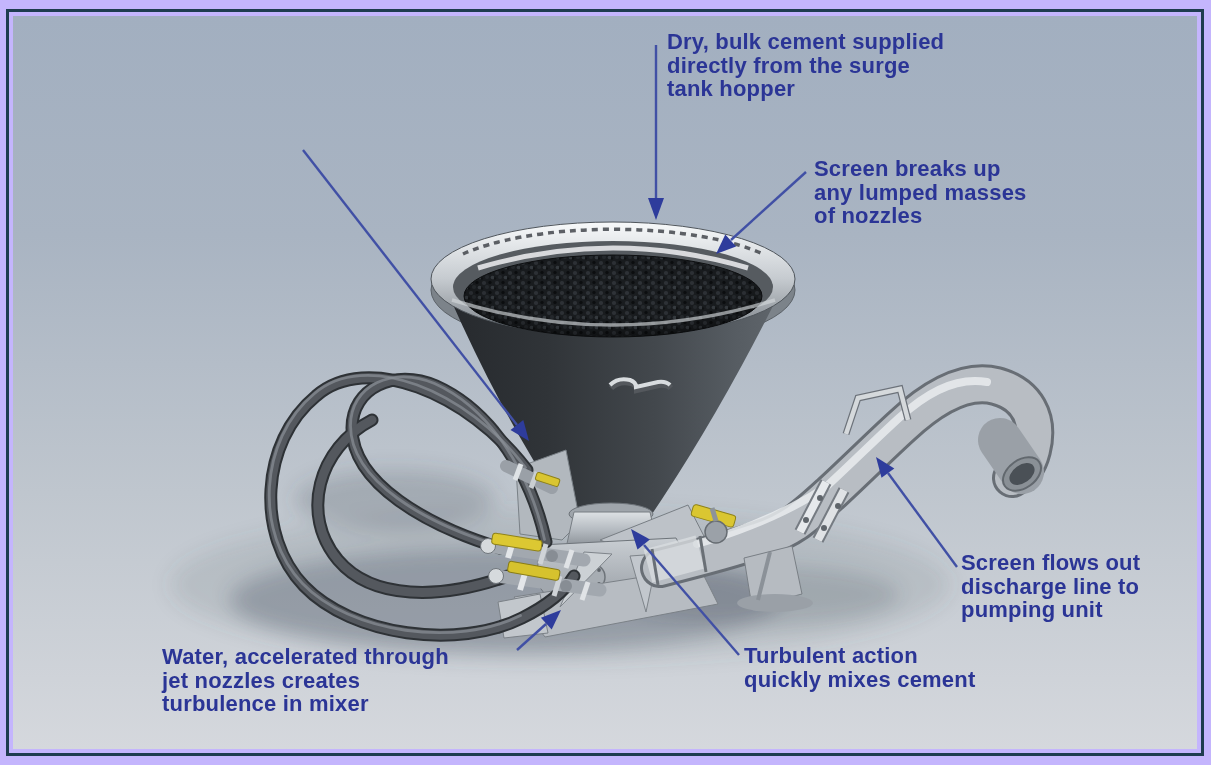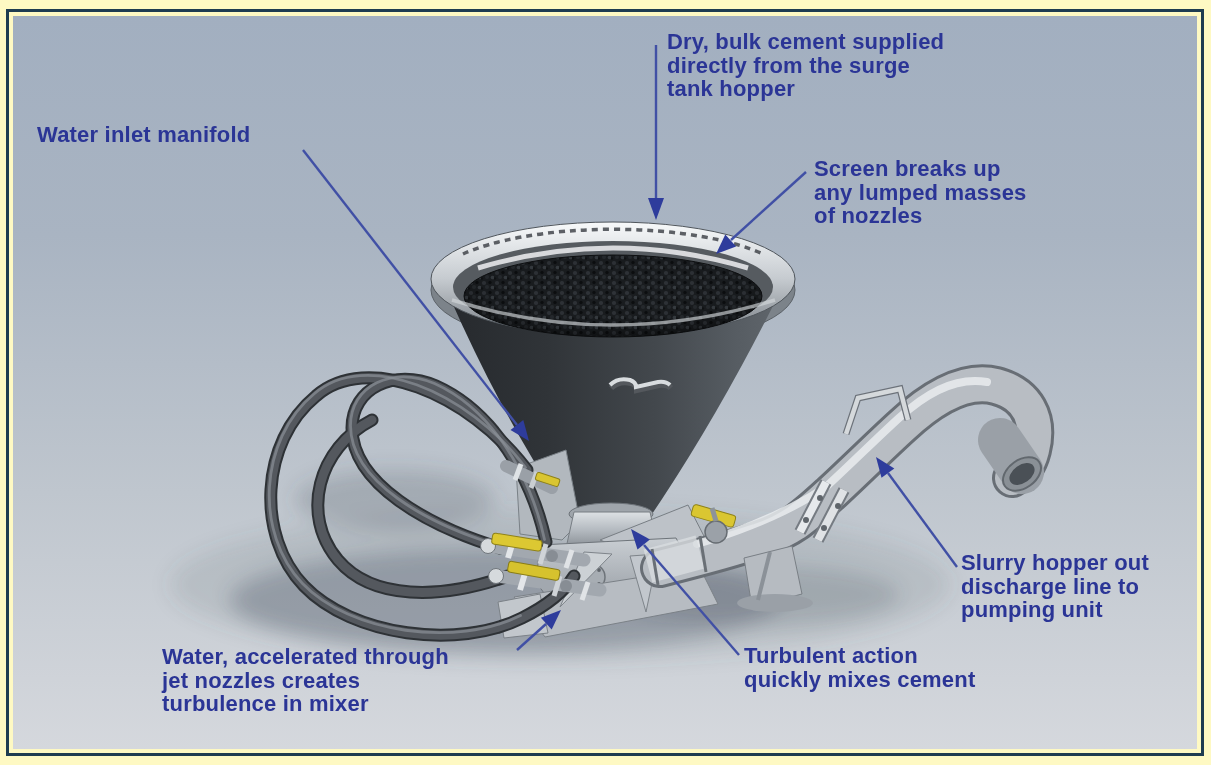--- a/index.html
+++ b/index.html
@@ -1,17 +1,17 @@
 <!DOCTYPE html>
 <html><head>
 <meta charset="utf-8">
 <style>
   html,body{margin:0;padding:0;background:#ffffff;}
   body{width:1211px;height:765px;overflow:hidden;font-family:"Liberation Sans",sans-serif;}
-  .stage{position:relative;width:1211px;height:765px;background:#fef9c3;}
+  .stage{position:relative;width:1211px;height:765px;background:#c4b5fd;}
   .canvas-bg{
     position:absolute;left:13px;top:16px;width:1184px;height:733px;
     background:linear-gradient(180deg,#a2afc0 0%,#a9b4c2 30%,#bfc6ce 65%,#d5d8dd 100%);
   }
   .frame{
     position:absolute;left:6px;top:9px;width:1198px;height:747px;
     box-sizing:border-box;border:3px solid #1e3c50;pointer-events:none;
   }
   .figsvg{position:absolute;left:0;top:0;}
   .cap{
@@ -220,25 +220,24 @@
       <g>
         <path class="ld" d="M 739 655 L 644 545"></path>
         <polygon class="ah" points="631,529 649.9,539.4 637.5,549.6"></polygon>
       </g>
     </g>
   </svg>
 
   <div class="cap" style="left:667px;top:30px;width:340px;">Dry, bulk cement supplied
 directly from the surge
 tank hopper</div>
-  <div class="cap" style="left:37px;top:123px;width:300px;">Water inlet manifold</div>
   <div class="cap" style="left:814px;top:157px;width:260px;">Screen breaks up
 any lumped masses
 of nozzles</div>
-  <div class="cap" style="left:961px;top:551px;width:230px;">Slurry hopper out
+  <div class="cap" style="left:961px;top:551px;width:230px;">Screen flows out
 discharge line to
 pumping unit</div>
   <div class="cap" style="left:162px;top:645px;width:370px;">Water, accelerated through
 jet nozzles creates
 turbulence in mixer</div>
   <div class="cap" style="left:744px;top:644px;width:280px;">Turbulent action
 quickly mixes cement</div>
 
   <div class="frame"></div>
 </div>

